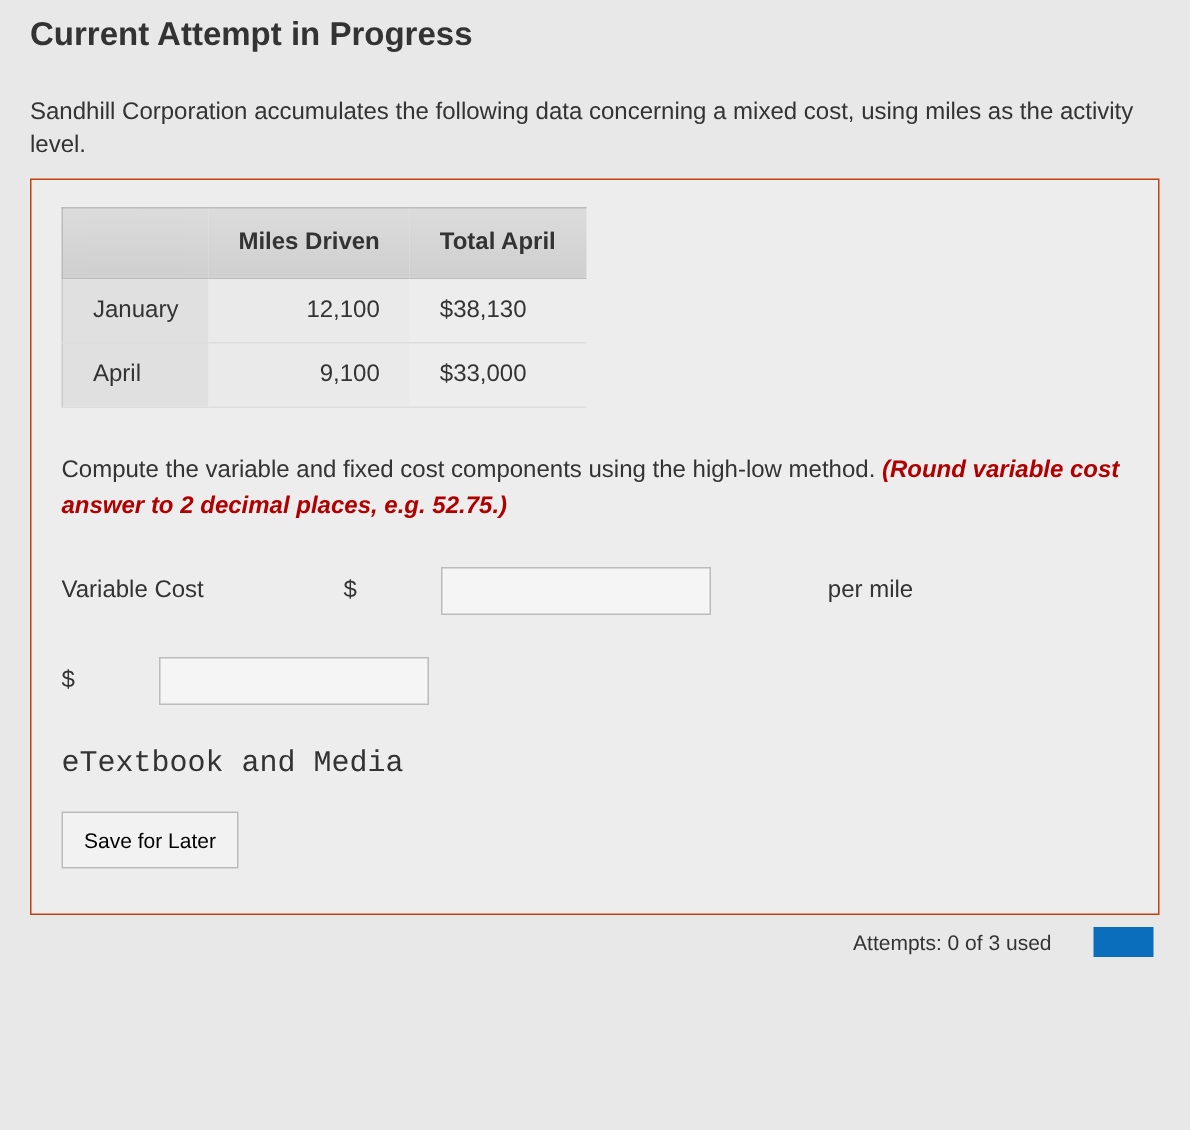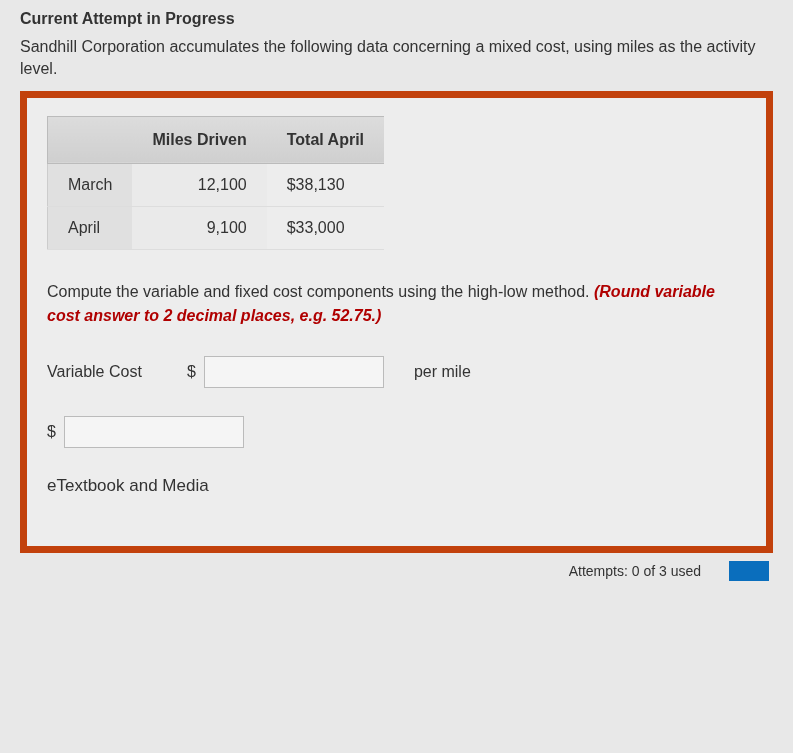--- a/index.html
+++ b/index.html
@@ -9,30 +9,30 @@
     }
     body {
       font-family: Arial, Helvetica, sans-serif;
       background: #e8e8e8;
       padding: 10px 20px;
       color: #333;
       width: 793px;
     }
     .heading {
       font-weight: bold;
-      font-size: 16px;
-      margin-bottom: 8px;
+      font-size: 22px;
+      margin-bottom: 28px;
     }
     .intro {
       font-size: 16px;
       margin-bottom: 10px;
       line-height: 1.4;
     }
     .problem-box {
-      border: 7px solid #c2410c;
+      border: 1px solid #c2410c;
       background: #ededed;
       padding: 18px 20px 30px 20px;
     }
     table.data {
       border-collapse: collapse;
       margin-bottom: 30px;
     }
     table.data th {
       background: #d4d4d4;
       background: linear-gradient(#dcdcdc, #cfcfcf);
@@ -72,42 +72,44 @@
     .instruction .red {
       color: #b00000;
       font-style: italic;
       font-weight: bold;
     }
     .answer-row {
       display: flex;
       align-items: center;
       margin-bottom: 28px;
       font-size: 16px;
+      gap: 48px;
     }
     .answer-label {
       width: 140px;
     }
     .dollar {
       margin-right: 8px;
       font-size: 16px;
     }
     input[type="text"] {
       border: 1px solid #bbb;
       background: #f5f5f5;
       height: 32px;
       width: 180px;
       padding: 4px 8px;
       font-size: 15px;
     }
     .suffix {
       margin-left: 30px;
     }
     .link-section {
-      font-size: 17px;
+      font-size: 20px;
       margin: 28px 0 20px 0;
+      font-family: Liberation Mono, monospace;
     }
     .save-btn {
       display: inline-block;
       border: 1px solid #bbb;
       background: #f2f2f2;
       padding: 10px 14px;
       font-size: 14px;
       cursor: pointer;
     }
     .footer {
@@ -138,21 +140,21 @@
   <table class="data">
     <thead>
       <tr>
         <th></th>
         <th>Miles Driven</th>
         <th>Total April</th>
       </tr>
     </thead>
     <tbody>
       <tr>
-        <td class="month">March</td>
+        <td class="month">January</td>
         <td class="num">12,100</td>
         <td class="cost">$38,130</td>
       </tr>
       <tr>
         <td class="month">April</td>
         <td class="num">9,100</td>
         <td class="cost">$33,000</td>
       </tr>
     </tbody>
   </table>
@@ -168,19 +170,20 @@
     <div class="suffix">per mile</div>
   </div>
 
   <div class="answer-row">
     <div class="dollar">$</div>
     <input type="text" style="">
   </div>
 
   <div class="link-section">eTextbook and Media</div>
 
+  <button class="save-btn">Save for Later</button>
 
 </div>
 
 <div class="footer">
   <span>Attempts: 0 of 3 used</span>
   <div class="blue-btn"></div>
 </div>
 
 </body></html>

